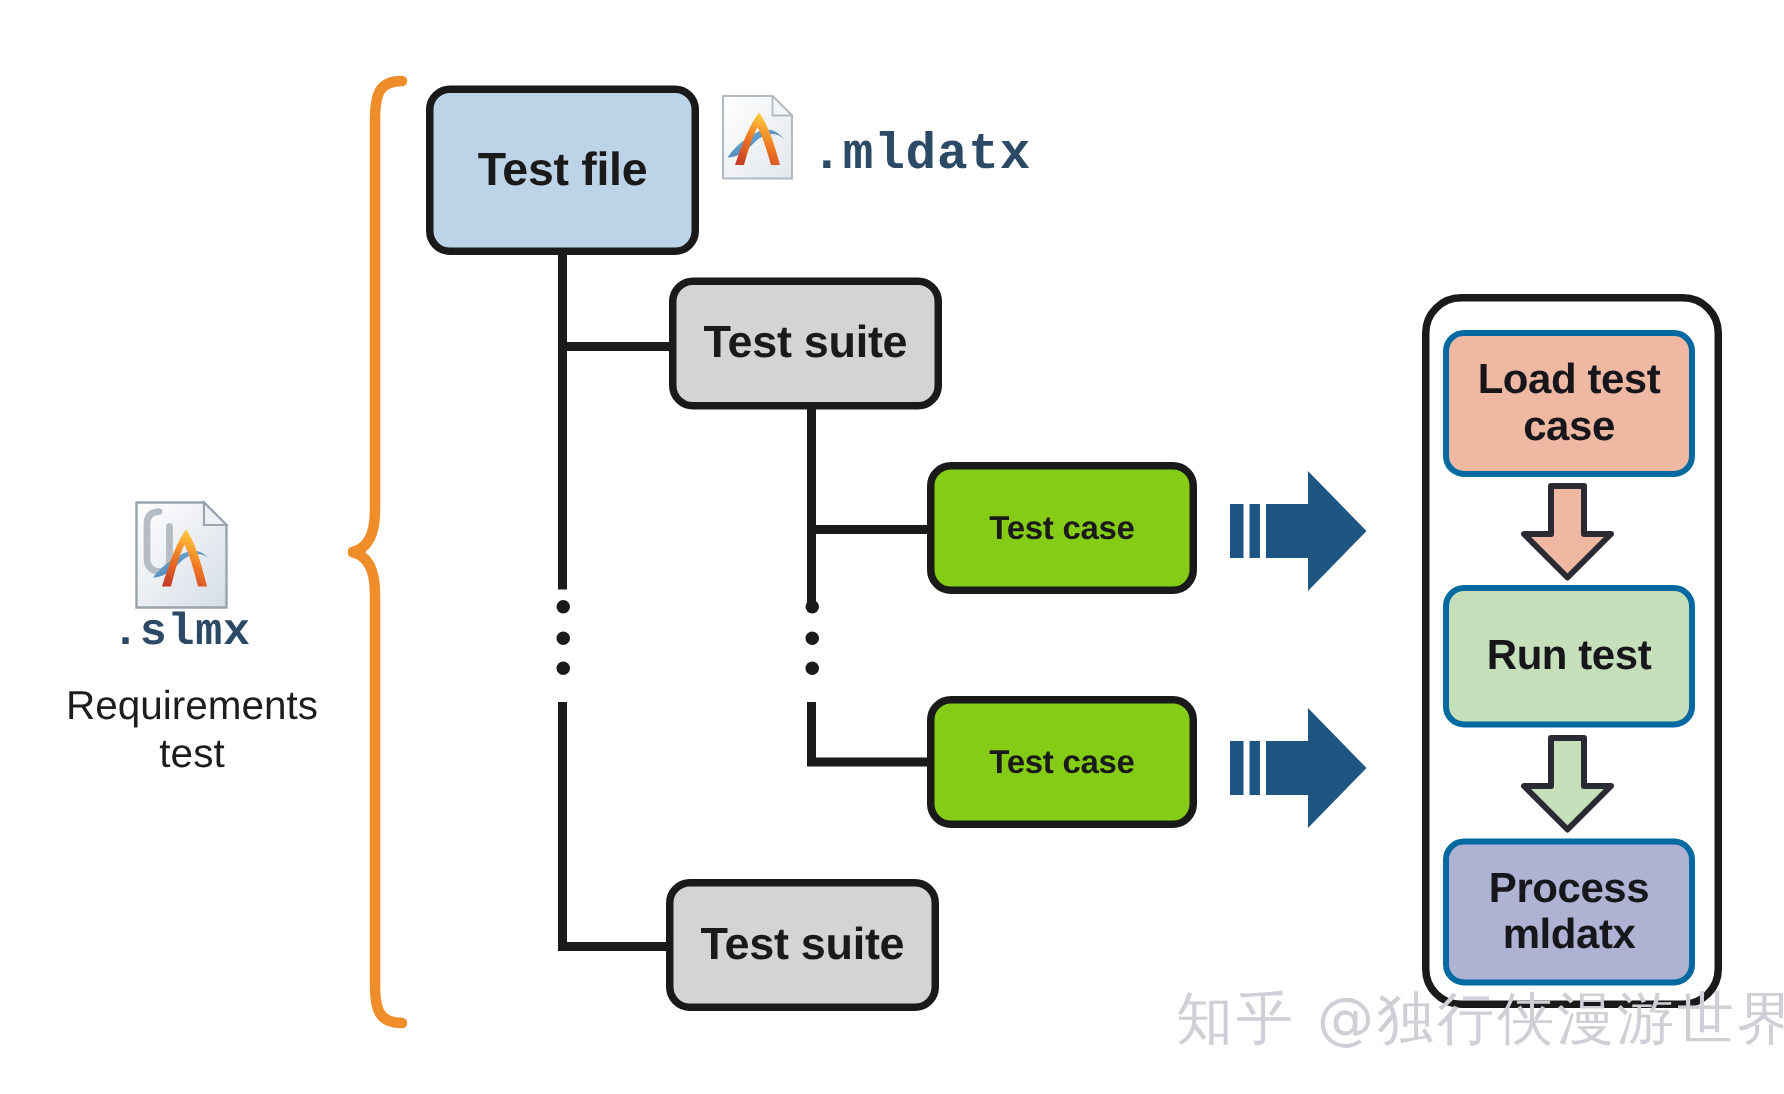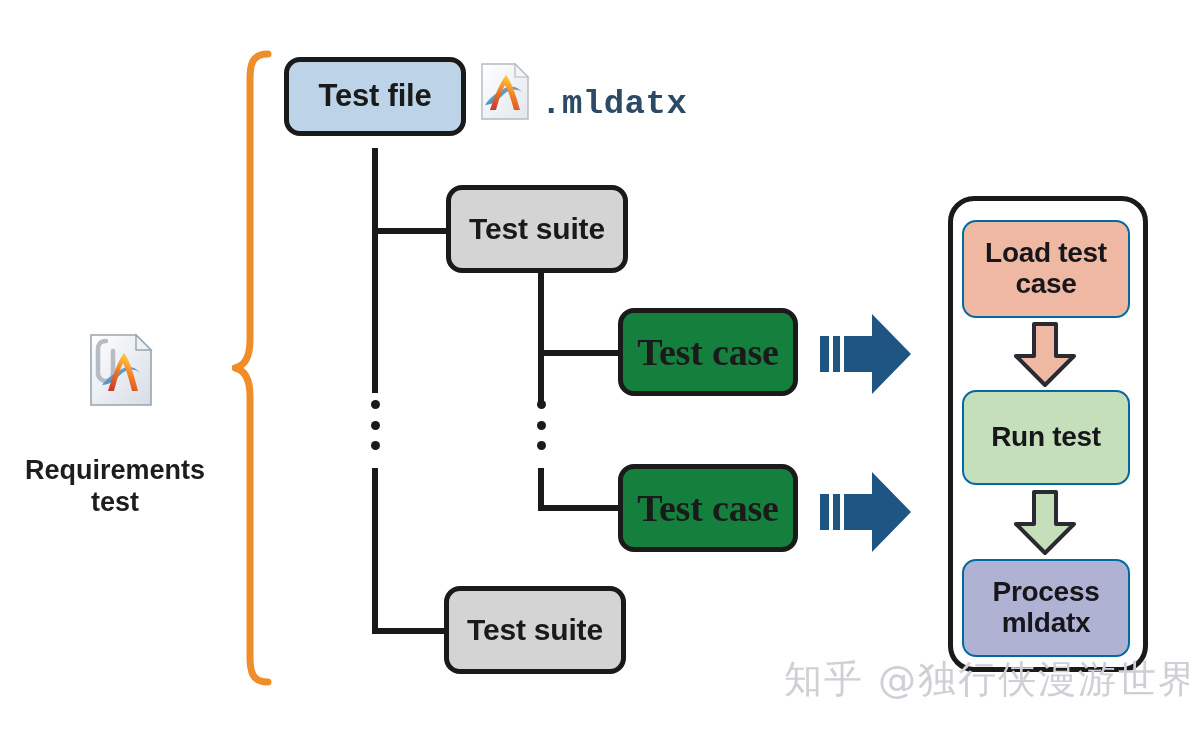--- a/index.html
+++ b/index.html
@@ -35,23 +35,22 @@
   }
   .node-testfile {
     background: #bdd4e8;
     font-size: 31px;
   }
   .node-testsuite {
     background: #d4d4d4;
     font-size: 30px;
   }
   .node-testcase {
-    background: #15803d;
-    font-size: 38px;
-    font-family: Liberation Serif, serif;
+    background: #84cc16;
+    font-size: 22px;
   }
 
   
   .line-v {
     position: absolute;
     width: 6px;
     background: #1a1a1a;
   }
   .line-h {
     position: absolute;
@@ -113,21 +112,21 @@
     width: 200px;
     height: 476px;
     box-sizing: border-box;
     border: 5px solid #1a1a1a;
     border-radius: 26px;
     background: #ffffff;
   }
   .pbox {
     position: absolute;
     box-sizing: border-box;
-    border: 2px solid #0369a1;
+    border: 4px solid #0369a1;
     border-radius: 14px;
     display: flex;
     align-items: center;
     justify-content: center;
     text-align: center;
     font-weight: bold;
     font-size: 28px;
     line-height: 1.1;
     color: #16161b;
     letter-spacing: -0.3px;
@@ -180,21 +179,22 @@
           <stop offset="100%" stop-color="#2f6fa8"></stop>
         </linearGradient>
       </defs>
       <path d="M3 2 H48 L63 17 V72 H3 Z" fill="url(#pg1)" stroke="#9aa4ae" stroke-width="1.6"></path>
       <path d="M48 2 L63 17 H48 Z" fill="#eef1f5" stroke="#9aa4ae" stroke-width="1.4"></path>
       <path d="M18 8 C12 8 10 12 10 16 L10 40 C10 45 14 48 18 48 C22 48 25 45 25 40 L25 18" stroke="#b6bcc4" stroke-width="4.5" fill="none" stroke-linecap="round"></path>
       <path d="M14 52 C20 44 27 40 34 36 C40 33 46 33 52 40 C46 34 38 36 32 42 C26 48 20 52 14 52 Z" fill="url(#mlB1)"></path>
       <path d="M36 20 C42 28 46 42 50 58 L44 58 C41 46 38 36 35 30 C32 36 29 46 26 58 L20 58 C25 42 30 28 36 20 Z" fill="url(#mlO1)"></path>
     </svg>
   </div>
-  <div class="caption" style="left:7px; top:455px; width:216px;font-weight:bold;">
+  <div class="ext-label" style="left:62px; top:405px; width:118px; text-align:center; font-size:30px;">.slmx</div>
+  <div class="caption" style="left:20px; top:455px; width:216px;">
     <div>Requirements</div>
     <div>test</div>
   </div>
 
   <div class="line-v" style="left:372px; top:148px; height:100px;"></div>
   <div class="line-v" style="left:372px; top:248px; height:145px;"></div>
   <div class="line-v" style="left:372px; top:468px; height:166px;"></div>
 
   <div class="line-h" style="left:372px; top:228px; width:78px;"></div>
 
@@ -210,21 +210,21 @@
     <i></i>
     <i></i>
     <i></i>
   </div>
   <div class="vdots" style="left:536px; top:400px; height:50px;">
     <i></i>
     <i></i>
     <i></i>
   </div>
 
-  <div class="node node-testfile" style="left:284px; top:57px; width:182px; height:79px;">
+  <div class="node node-testfile" style="left:284px; top:57px; width:182px; height:113px;">
     <span>Test file</span>
   </div>
 
   <div class="fileicon" style="left:480px; top:63px; width:50px; height:58px;">
     <svg width="50" height="58" viewBox="0 0 50 58" xmlns="http://www.w3.org/2000/svg">
       <defs>
         <linearGradient id="pg2" x1="0" y1="0" x2="1" y2="1">
           <stop offset="0%" stop-color="#ffffff"></stop>
           <stop offset="100%" stop-color="#e2e7ec"></stop>
         </linearGradient>

